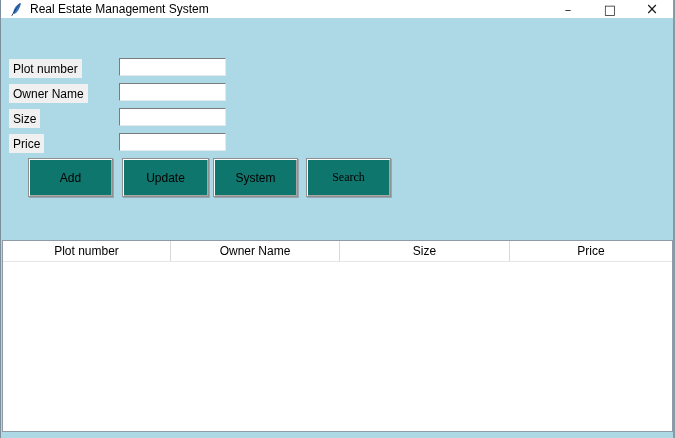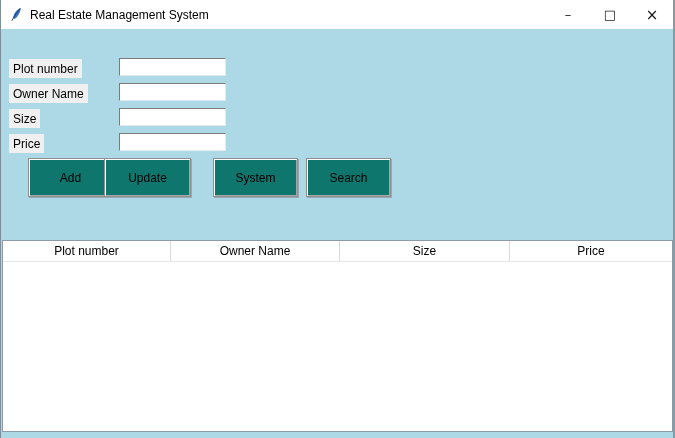--- a/index.html
+++ b/index.html
@@ -9,21 +9,21 @@
   .window {
     position: relative; width: 675px; height: 438px;
     background: #ADD8E6;
     border-left: 1px solid #7c8f9b;
     border-right: 2px solid #8a9aa4;
     overflow: hidden;
   }
 
   
   .titlebar {
-    position: absolute; top: 0; left: 0; right: 0; height: 29px;
+    position: absolute; top: 0; left: 0; right: 0; height: 18px;
     background: #ffffff; display: flex; align-items: center;
   }
   .app-icon { width: 16px; height: 16px; margin-left: 7px; margin-right: 6px; display: flex; align-items: center; justify-content: center; }
   .title-text { font-size: 12px; color: #000; white-space: nowrap; }
   .win-controls { margin-left: auto; display: flex; height: 29px; }
   .win-btn {
     width: 42px; height: 29px; display: flex; align-items: center; justify-content: center;
     color: #1a1a1a; font-size: 13px; cursor: default; background: transparent; border: 0;
     font-family: "DejaVu Sans", sans-serif;
   }
@@ -51,23 +51,23 @@
   
   .action-btn {
     position: absolute; top: 158px; height: 39px;
     background: #0f766e; color: #000; font-size: 12px;
     font-family: "Liberation Sans", sans-serif;
     border: 1px solid #8f8f8f;
     box-shadow: inset 1px 1px 0 #fdfdfd, inset -1px -1px 0 #a7a7a7, 1px 1px 0 #96a9b2;
     cursor: default;
   }
   .btn-add    { left: 27px;  width: 85px; }
-  .btn-update { left: 103px; width: 87px; }
+  .btn-update { left: 121px; width: 87px; }
   .btn-delete { left: 212px; width: 85px; }
-  .btn-search { left: 305px; width: 85px; }
+  .btn-search { left: 305px; width: 85px; font-family: Liberation Serif, serif; }
 
   
   .treeview {
     position: absolute; left: 1px; top: 240px; width: 671px; height: 192px;
     background: #ffffff; border: 1px solid #8c9ba5;
     display: flex; flex-direction: column;
   }
   .tree-header { display: flex; height: 21px; border-bottom: 1px solid #e6e6e6; }
   .tree-col {
     display: flex; align-items: center; justify-content: center;

